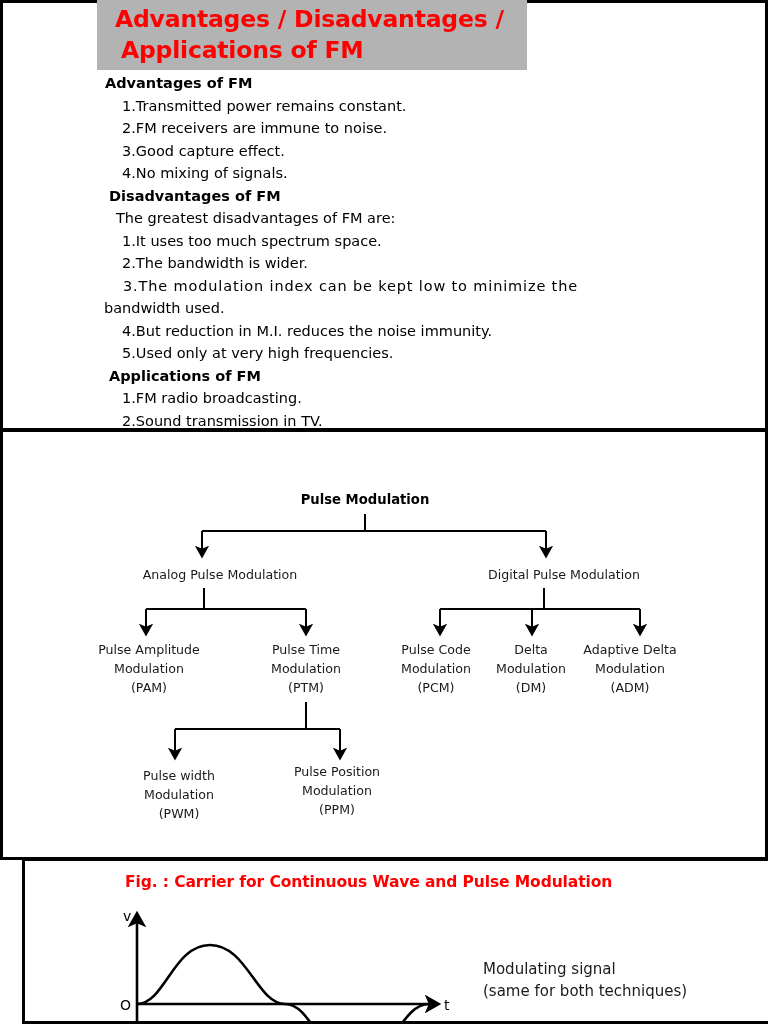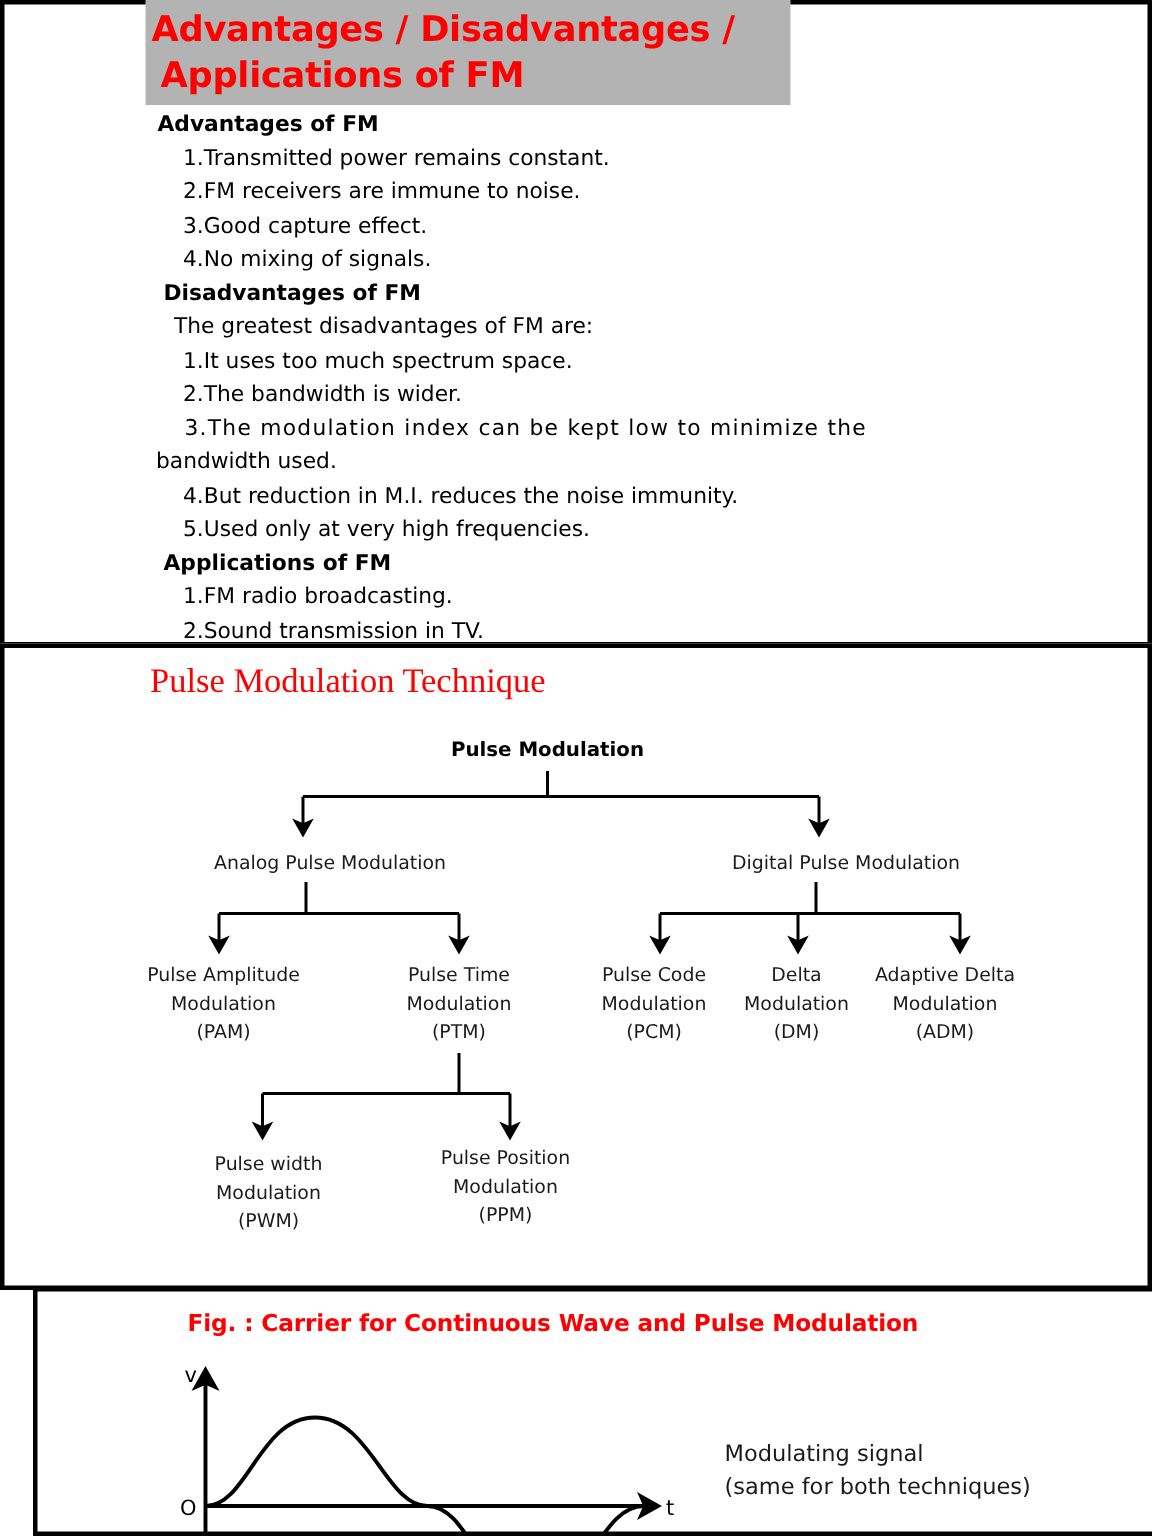--- a/index.html
+++ b/index.html
@@ -38,21 +38,21 @@
 
   
   .banner {
     position: absolute;
     left: 94px;
     top: -3px;
     width: 430px;
     height: 70px;
     background: #b3b3b3;
     box-sizing: border-box;
-    padding: 4px 0 0 4px;
+    padding: 4px 0 0 18px;
   }
   .banner-line {
     color: #ff0000;
     font-family: "DejaVu Sans", sans-serif;
     font-weight: bold;
     font-size: 23.5px;
     line-height: 31px;
     letter-spacing: -0.2px;
     white-space: nowrap;
   }
@@ -181,21 +181,20 @@
       <div class="bhead ind">Applications of FM</div>
       <div class="bitem">1.FM radio broadcasting.</div>
       <div class="bitem">2.Sound transmission in TV.</div>
       <div class="bitem">3.Police wireless.</div>
 
     </div>
   </div>
 
   <div class="panel" id="panel-2">
 
-    <div class="pm-title">Pulse Modulation Technique</div>
 
     <svg class="tree-svg" viewBox="0 0 762 425">
       <defs>
         <marker id="arw" markerWidth="9" markerHeight="9" refX="3.2" refY="4.2" orient="auto" markerUnits="strokeWidth">
           <path d="M0,0.6 L6.4,4.2 L0,7.8 L1.6,4.2 Z" fill="#000"></path>
         </marker>
       </defs>
 
       <text class="t-node root" x="362" y="72">Pulse Modulation</text>
 

